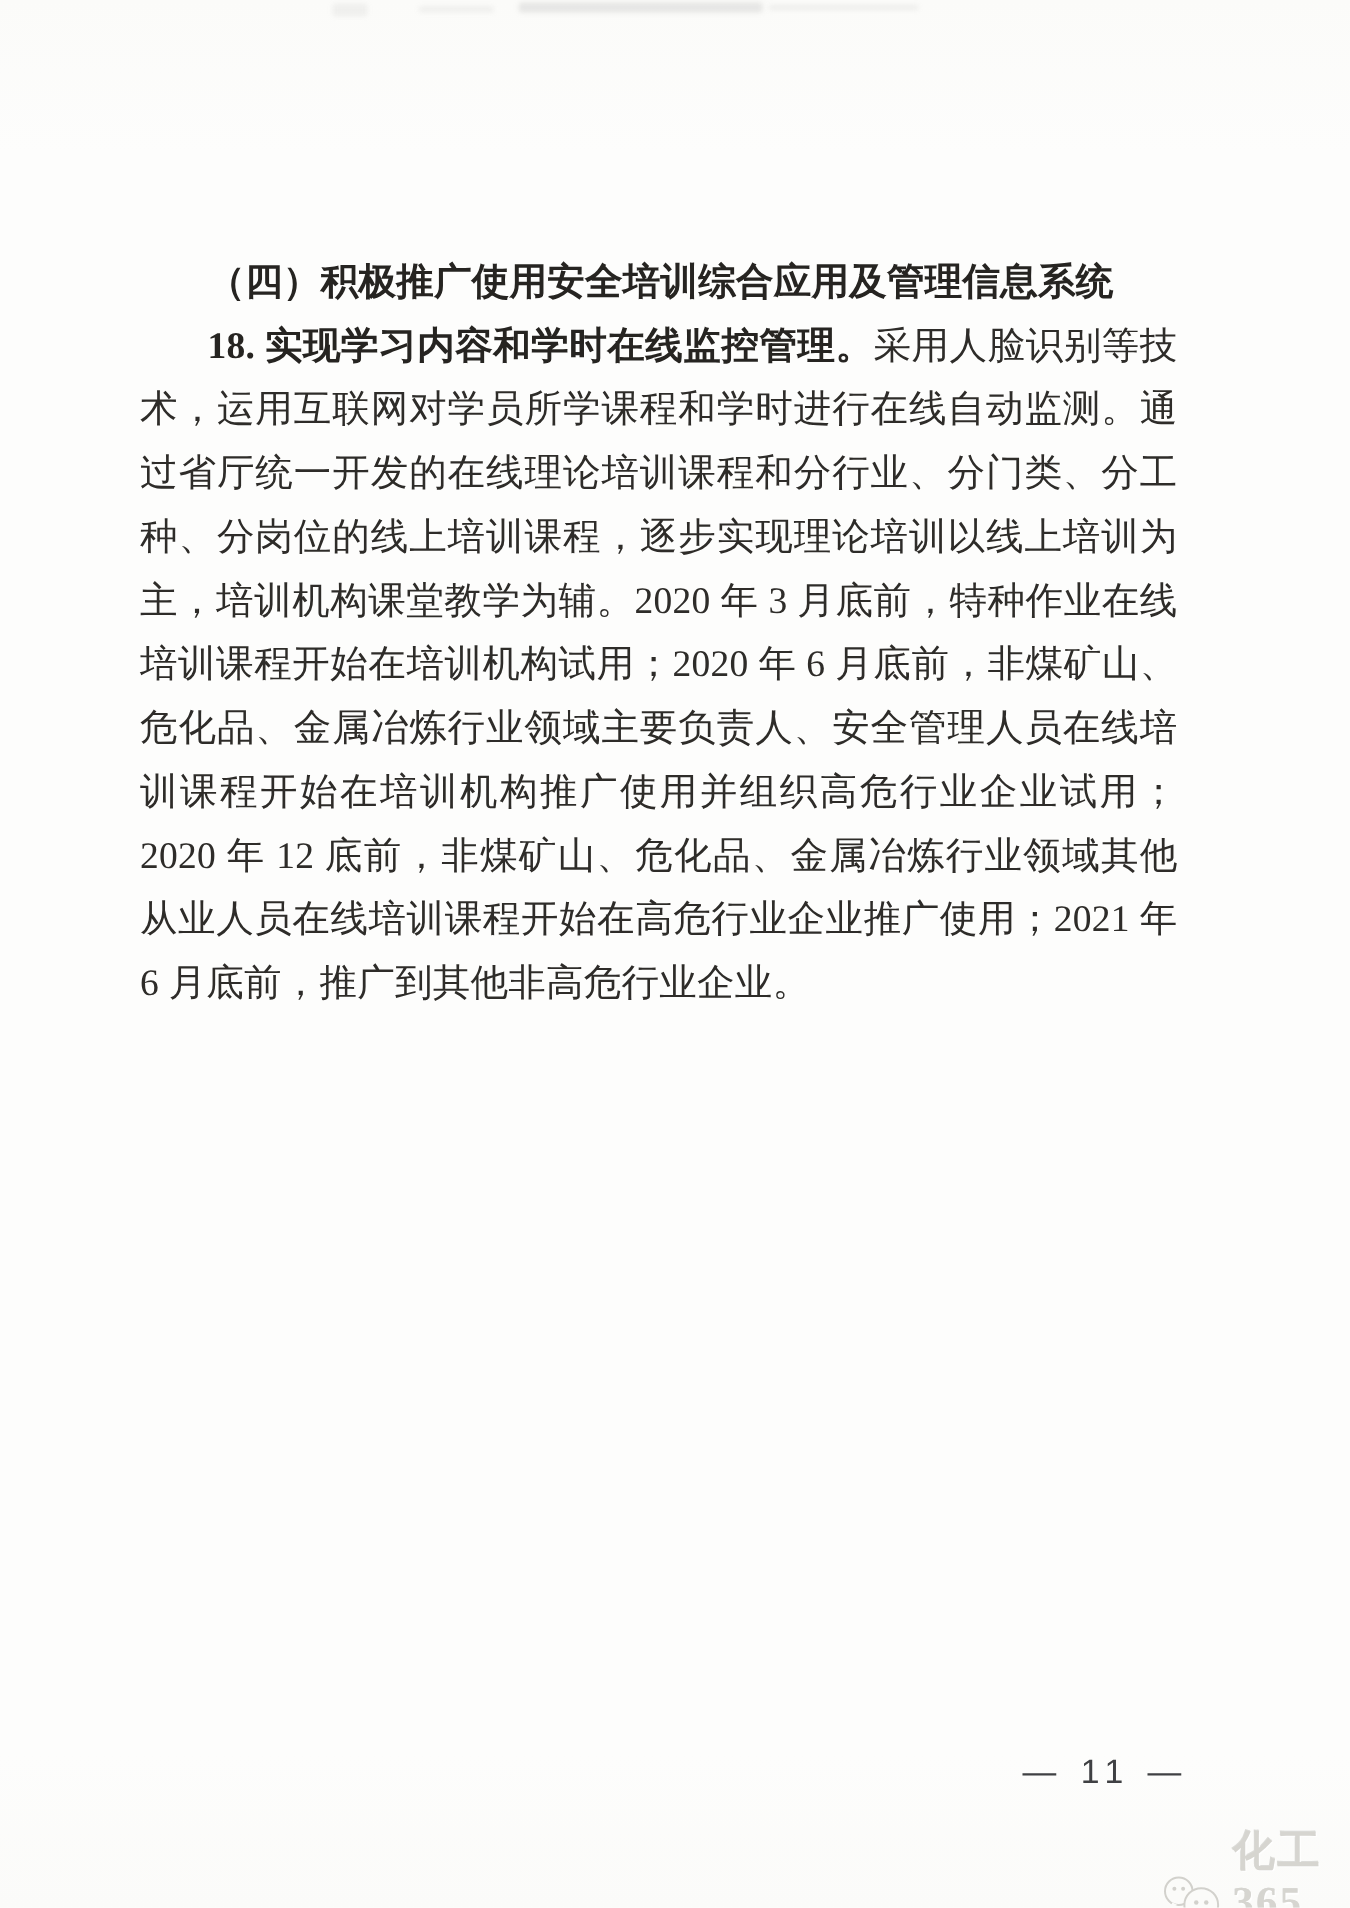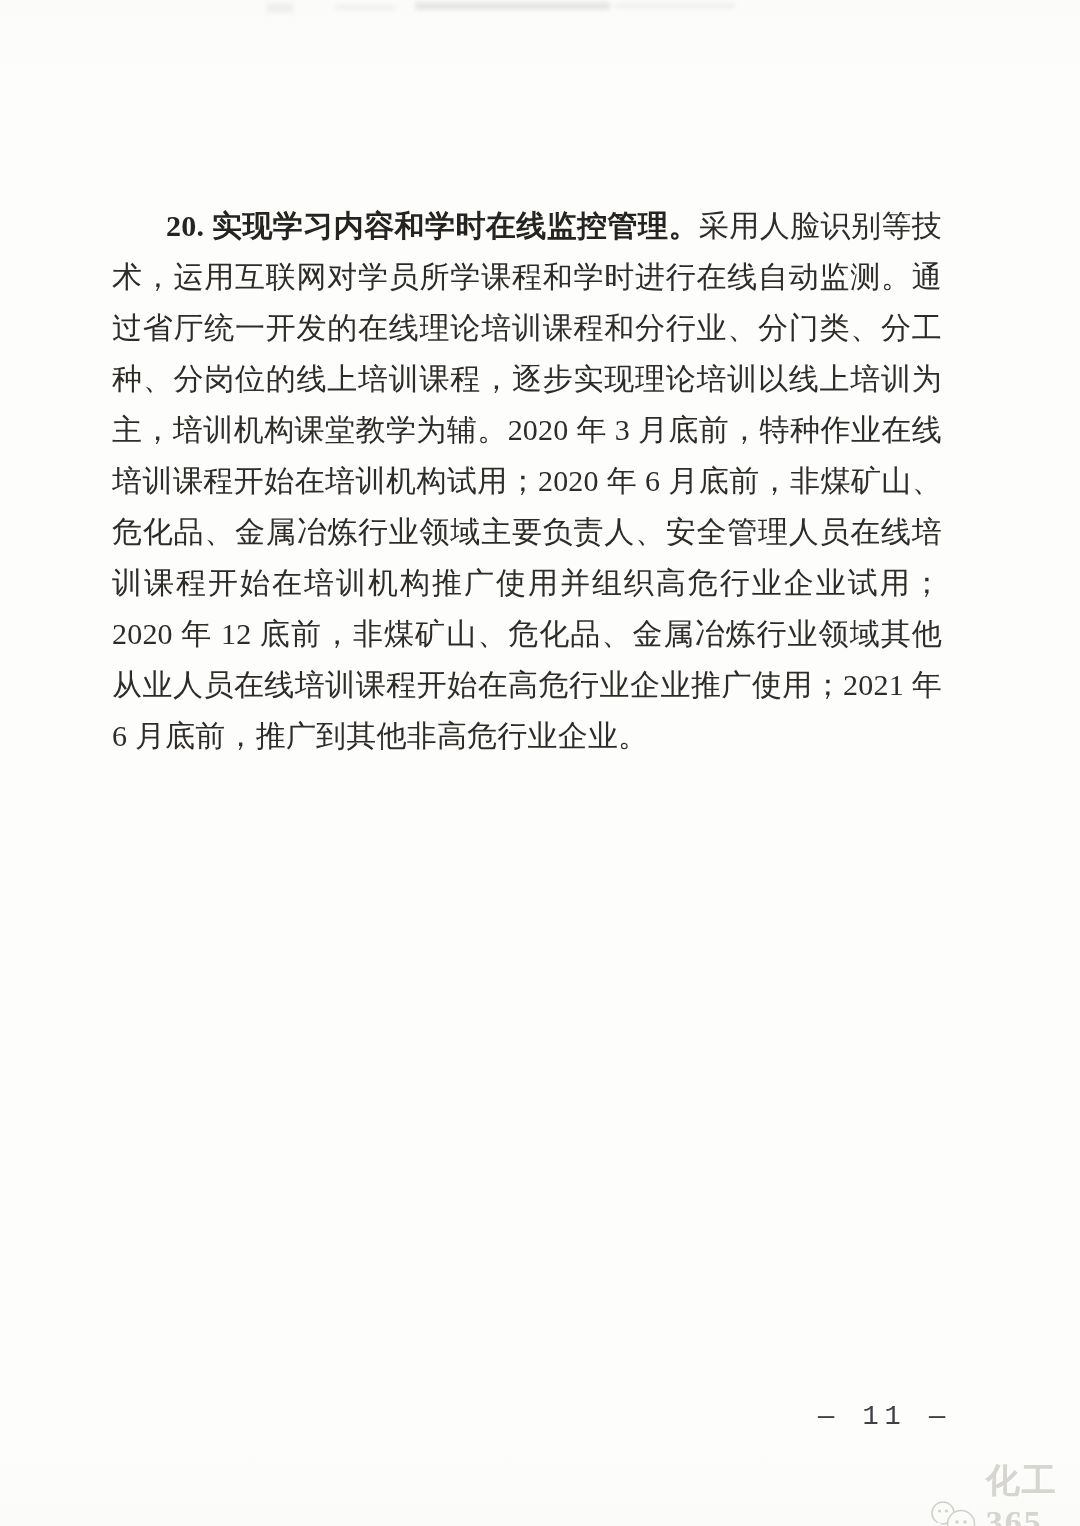--- a/index.html
+++ b/index.html
@@ -56,21 +56,21 @@
   }
 
   .footer {
     position: absolute;
     left: 818px;
     top: 1402px;
     width: 120px;
     font-size: 27px;
     letter-spacing: 6px;
     color: #3f4043;
-    font-family: Liberation Mono, monospace;
+    font-family: Liberation Sans, sans-serif;
     white-space: nowrap;
   }
 
   .watermark {
     position: absolute;
     left: 928px;
     top: 1458px;
     display: flex;
     align-items: flex-end;
     gap: 6px;
@@ -89,21 +89,22 @@
 <body>
 
 <div class="page">
 
   <div class="artifact a1"></div>
   <div class="artifact a2"></div>
   <div class="artifact a3"></div>
   <div class="artifact a4"></div>
 
   <div class="text-body" id="text-body">
-      <p class="indent"><span class="run bold">20. 实现学习内容和学时在线监控管理。</span><span class="run">采用人脸识别等技术，运用互联网对学员所学课程和学时进行在线自动监测。通过省厅统一开发的在线理论培训课程和分行业、分门类、分工种、分岗位的线上培训课程，逐步实现理论培训以线上培训为主，培训机构课堂教学为辅。2020 年 3 月底前，特种作业在线培训课程开始在培训机构试用；2020 年 6 月底前，非煤矿山、危化品、金属冶炼行业领域主要负责人、安全管理人员在线培训课程开始在培训机构推广使用并组织高危行业企业试用；2020 年 12 底前，非煤矿山、危化品、金属冶炼行业领域其他从业人员在线培训课程开始在高危行业企业推广使用；2021 年 6 月底前，推广到其他非高危行业企业。</span></p>
+      <p class="indent"><span class="run bold">（四）积极推广使用安全培训综合应用及管理信息系统</span></p>
+      <p class="indent"><span class="run bold">18. 实现学习内容和学时在线监控管理。</span><span class="run">采用人脸识别等技术，运用互联网对学员所学课程和学时进行在线自动监测。通过省厅统一开发的在线理论培训课程和分行业、分门类、分工种、分岗位的线上培训课程，逐步实现理论培训以线上培训为主，培训机构课堂教学为辅。2020 年 3 月底前，特种作业在线培训课程开始在培训机构试用；2020 年 6 月底前，非煤矿山、危化品、金属冶炼行业领域主要负责人、安全管理人员在线培训课程开始在培训机构推广使用并组织高危行业企业试用；2020 年 12 底前，非煤矿山、危化品、金属冶炼行业领域其他从业人员在线培训课程开始在高危行业企业推广使用；2021 年 6 月底前，推广到其他非高危行业企业。</span></p>
     </div>
 
   <div class="footer">
     <span>— 11 —</span>
   </div>
 
   <div class="watermark">
     <span>
       <svg width="52" height="42" viewBox="0 0 52 42">
         <g fill="#fbfbf9" stroke="#d2d1cc" stroke-width="1.6">

